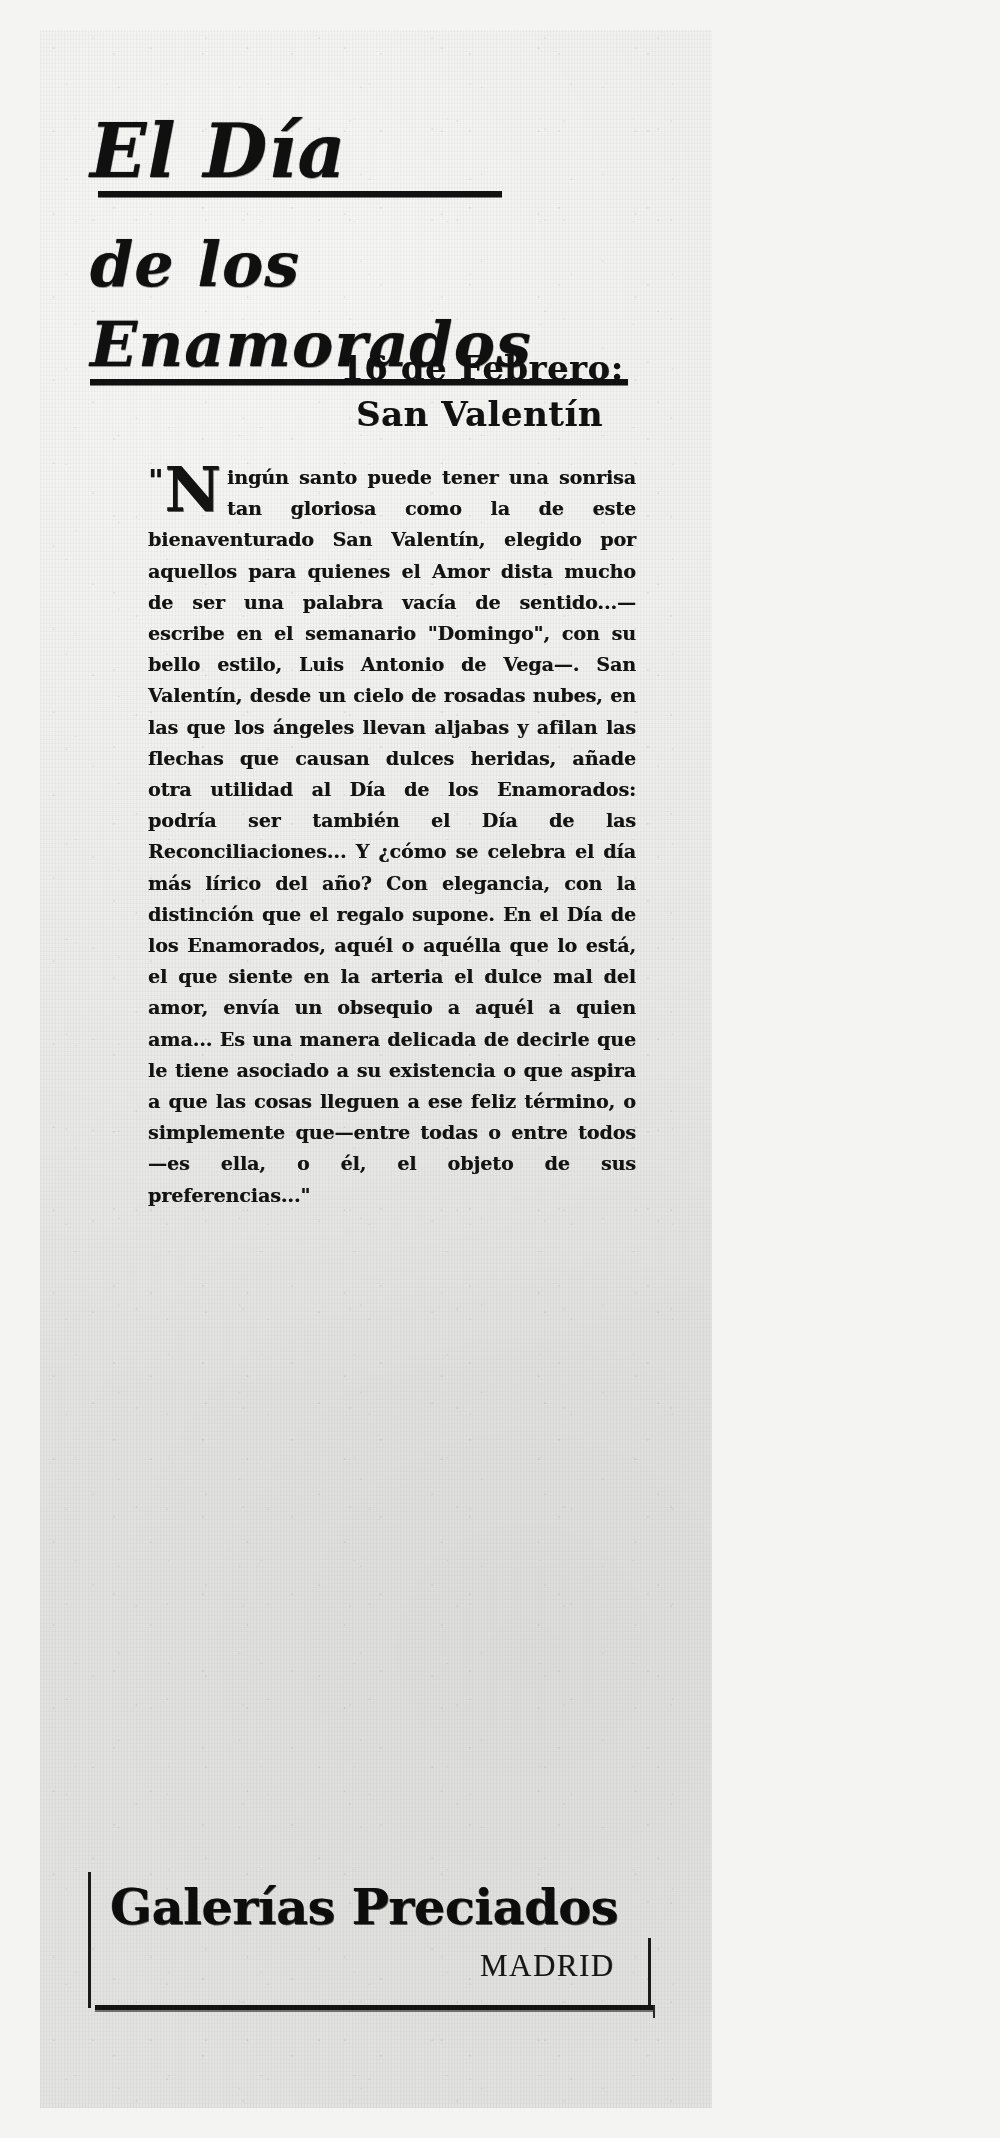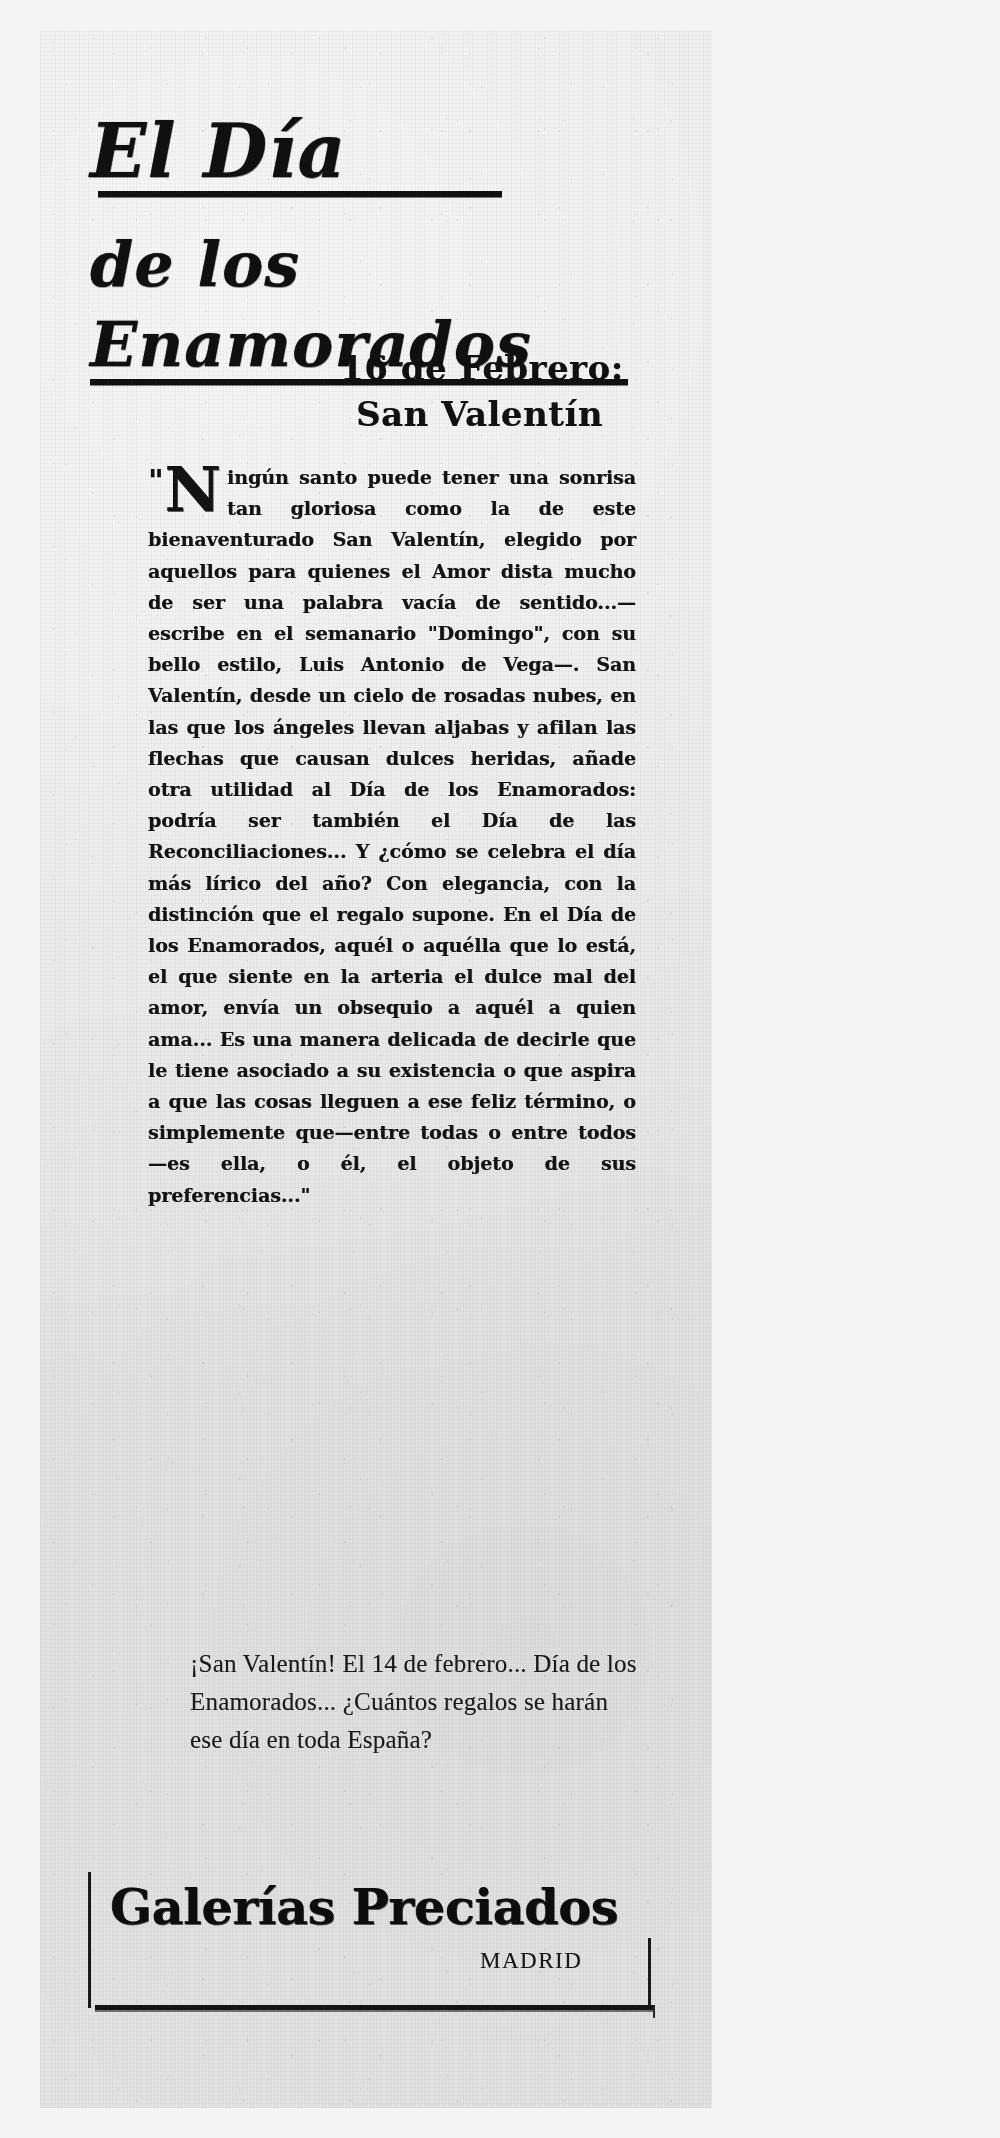--- a/index.html
+++ b/index.html
@@ -103,21 +103,21 @@
     position:absolute;left:110px;top:1878px;width:570px;
     font-family:"DejaVu Serif",serif;font-weight:700;
     font-size:48px;line-height:58px;color:#0d0d0d;
     letter-spacing:-.5px;
     text-shadow:.6px .6px 0 rgba(0,0,0,.6), -.4px 0 0 rgba(0,0,0,.4);
     transform:scaleX(1.03);transform-origin:left center;
   }
   #madrid{
     position:absolute;left:480px;top:1948px;
     font-family:"Liberation Serif",serif;font-weight:400;
-    font-size:23px;color:#171717;letter-spacing:1.5px;
+    font-size:31px;color:#171717;letter-spacing:1.5px;
     text-shadow:.3px .3px 0 rgba(0,0,0,.35);
   }
   
   .br-left{position:absolute;left:88px;top:1872px;width:3px;height:136px;background:#1a1a1a;}
   .br-right{position:absolute;left:648px;top:1938px;width:3px;height:70px;background:#1a1a1a;}
   .br-bottom{position:absolute;left:95px;top:2005px;width:560px;height:5px;background:#141414;}
   .br-bottom-b{position:absolute;left:95px;top:2010px;width:560px;height:2px;background:rgba(20,20,20,.55);}
   .br-tick{position:absolute;left:653px;top:2006px;width:2px;height:12px;background:#2a2a2a;}
 </style>
 </head>
@@ -143,21 +143,20 @@
       <div class="l1">16 de Febrero:</div>
       <div class="l2">San Valentín</div>
     </div>
 
     <div id="bodywrap">
       <span class="dropquote">"</span>
       <span class="dropcap">N</span>
       <span>ingún santo puede tener una sonrisa tan gloriosa como la de este bienaventurado San Valentín, elegido por aquellos para quienes el Amor dista mucho de ser una palabra vacía de sentido...—escribe en el semanario "Domingo", con su bello estilo, Luis Antonio de Vega—. San Valentín, desde un cielo de rosadas nubes, en las que los ángeles llevan aljabas y afilan las flechas que causan dulces heridas, añade otra utilidad al Día de los Enamorados: podría ser también el Día de las Reconciliaciones... Y ¿cómo se celebra el día más lírico del año? Con elegancia, con la distinción que el regalo supone. En el Día de los Enamorados, aquél o aquélla que lo está, el que siente en la arteria el dulce mal del amor, envía un obsequio a aquél a quien ama... Es una manera delicada de decirle que le tiene asociado a su existencia o que aspira a que las cosas lleguen a ese feliz término, o simplemente que—entre todas o entre todos—es ella, o él, el objeto de sus preferencias..."</span>
     </div>
 
-    <div id="closing">¡San Valentín! El 14 de febrero... Día de los Enamorados... ¿Cuántos regalos se harán ese día en toda España?</div>
 
     <div class="br-left"></div>
     <div id="logo">Galerías Preciados</div>
     <div id="madrid">MADRID</div>
     <div class="br-right"></div>
     <div class="br-bottom"></div>
     <div class="br-bottom-b"></div>
     <div class="br-tick"></div>
 
   </div>

